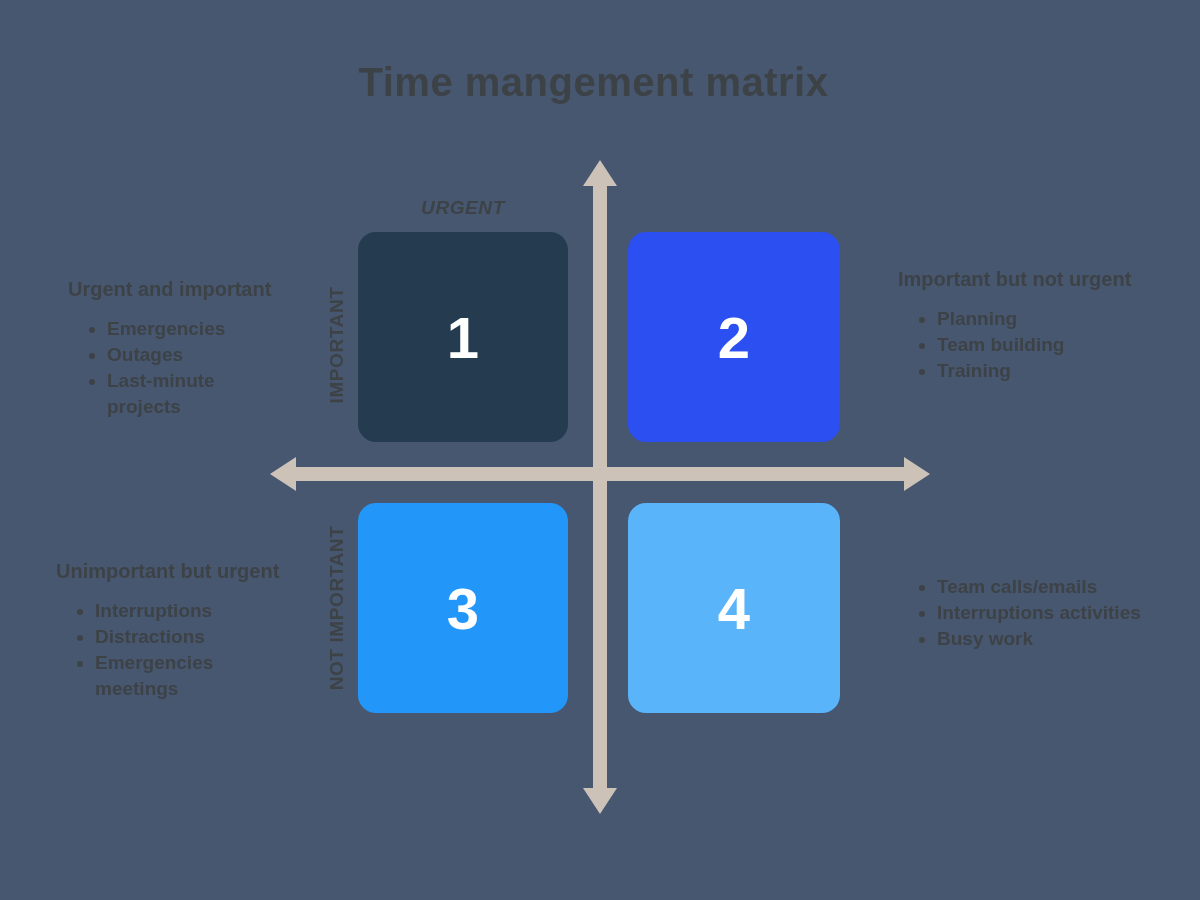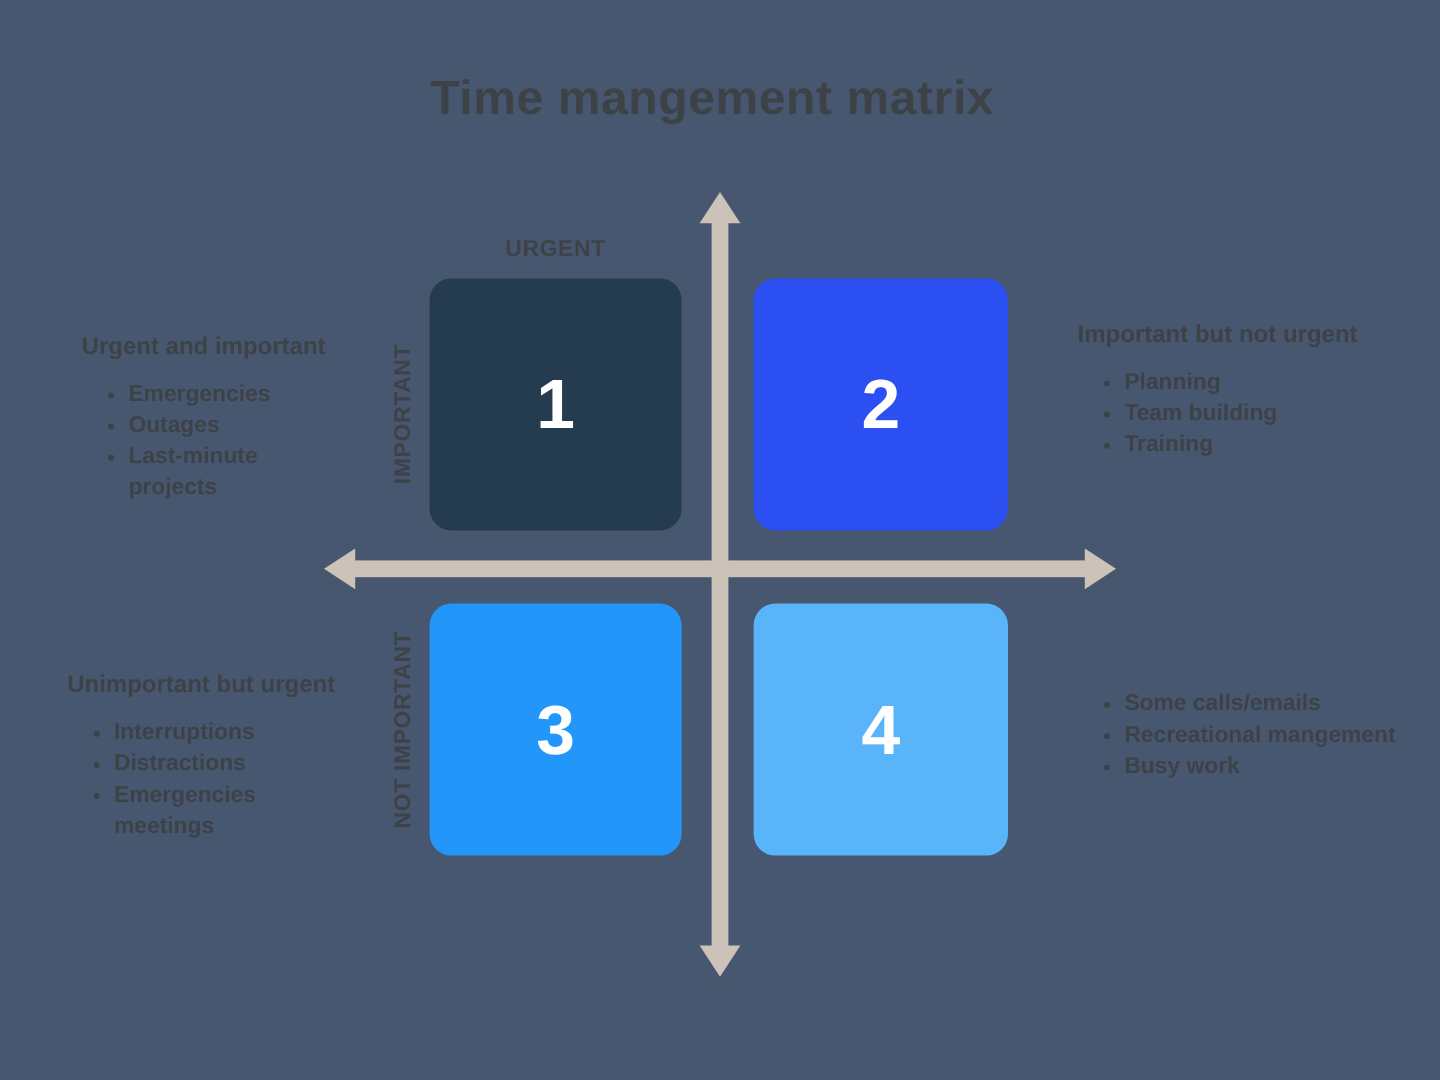--- a/index.html
+++ b/index.html
@@ -32,21 +32,21 @@
 
   
   .col-label {
     position: absolute;
     top: 197px;
     font-size: 19px;
     font-weight: 700;
     letter-spacing: 0.6px;
     text-align: center;
   }
-  .col-label.left  { left: 358px; width: 210px; }
+  .col-label.left  { left: 358px; width: 210px; font-style: italic; }
   .col-label.right { left: 628px; width: 212px; }
 
   .row-label {
     position: absolute;
     font-size: 19px;
     font-weight: 700;
     letter-spacing: 0.6px;
     text-align: center;
     height: 22px;
     line-height: 22px;
@@ -135,19 +135,19 @@
     <div class="info-title">Unimportant but urgent</div>
     <ul>
       <li>Interruptions</li>
       <li>Distractions</li>
       <li>Emergencies meetings</li>
     </ul>
   </div>
 
   <div class="info info-br">
     <ul>
-      <li>Some calls/emails</li>
-      <li>Recreational mangement</li>
+      <li>Team calls/emails</li>
+      <li>Interruptions activities</li>
       <li>Busy work</li>
     </ul>
   </div>
 
 </div>
 
 </body></html>

